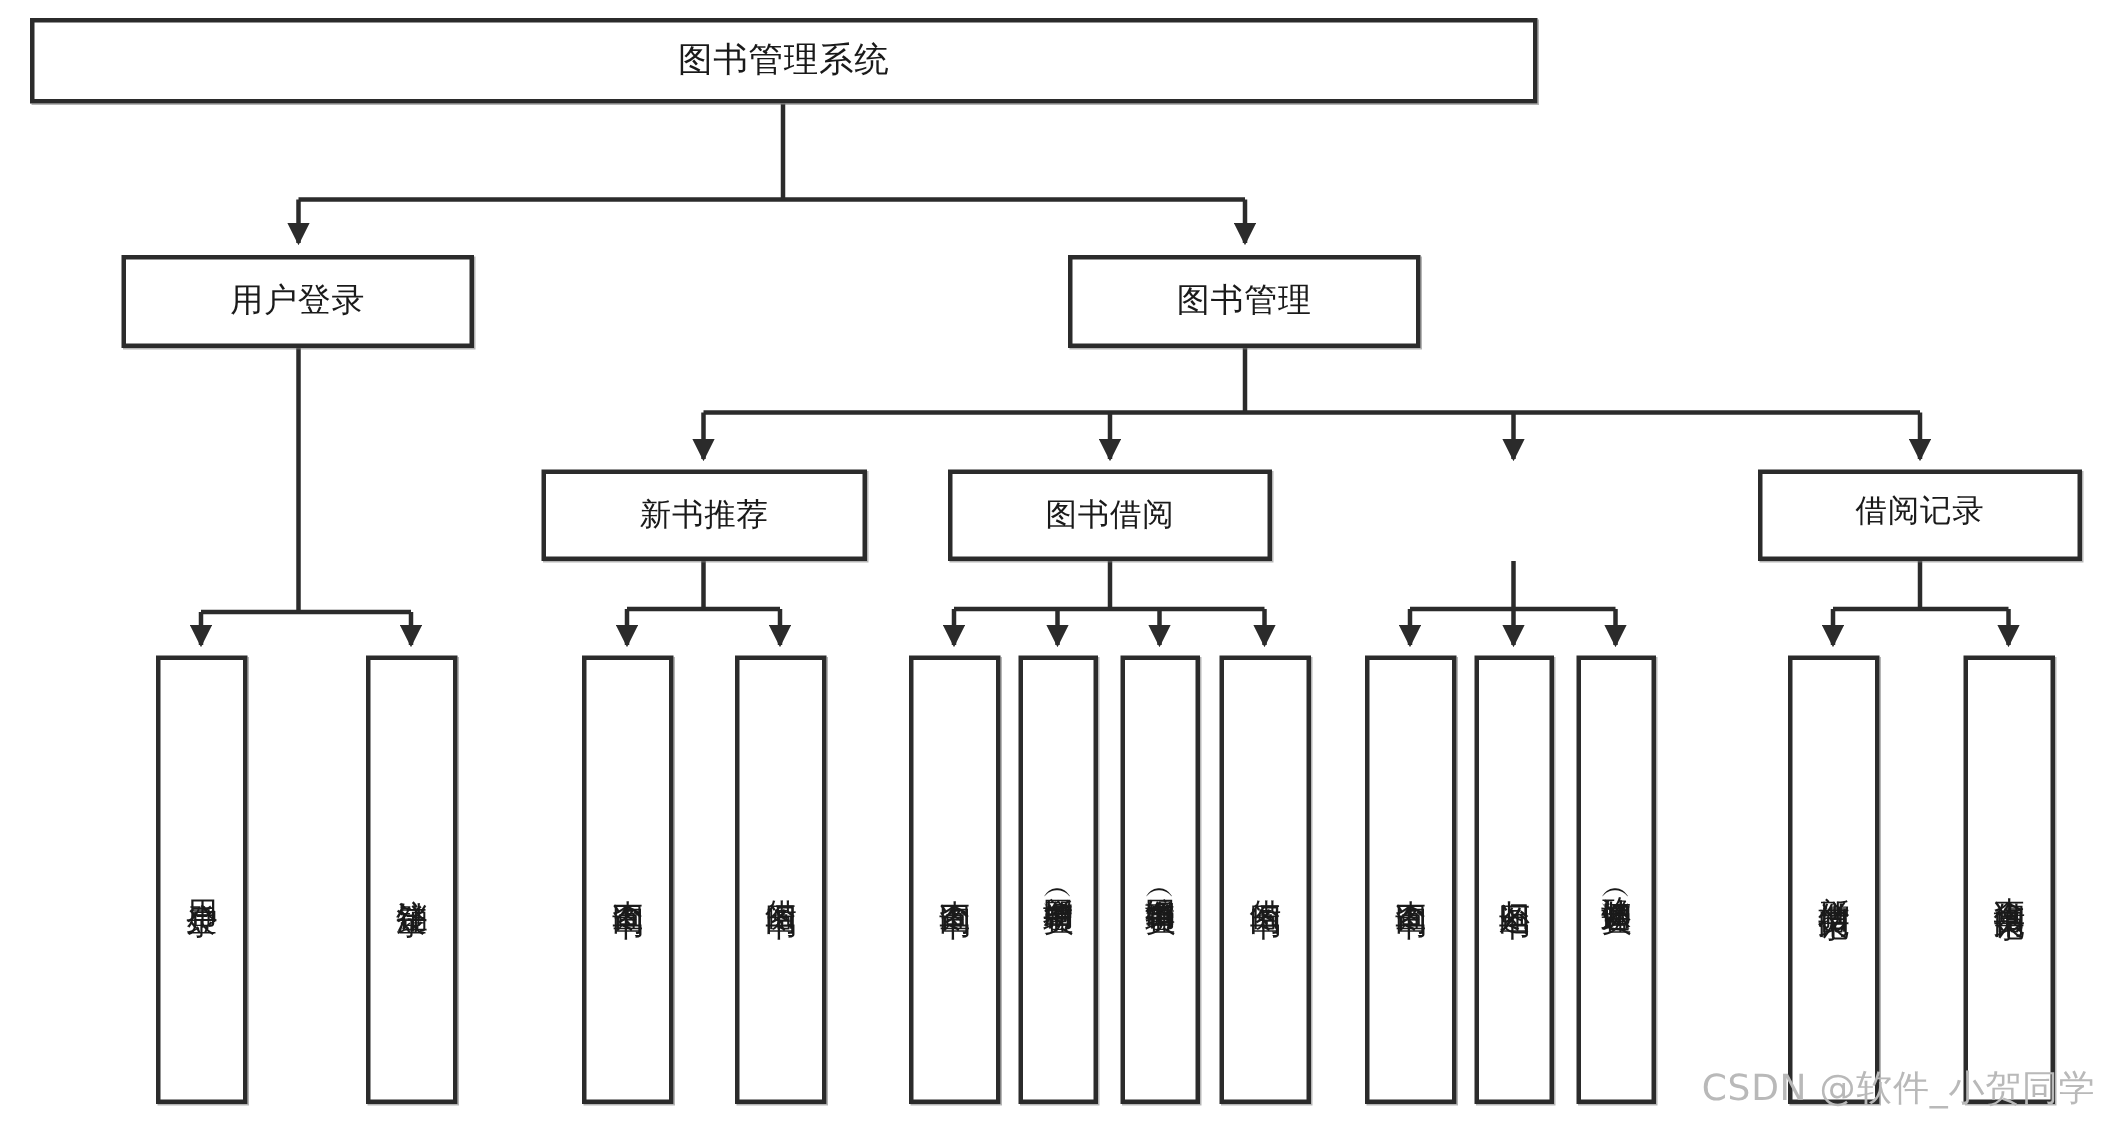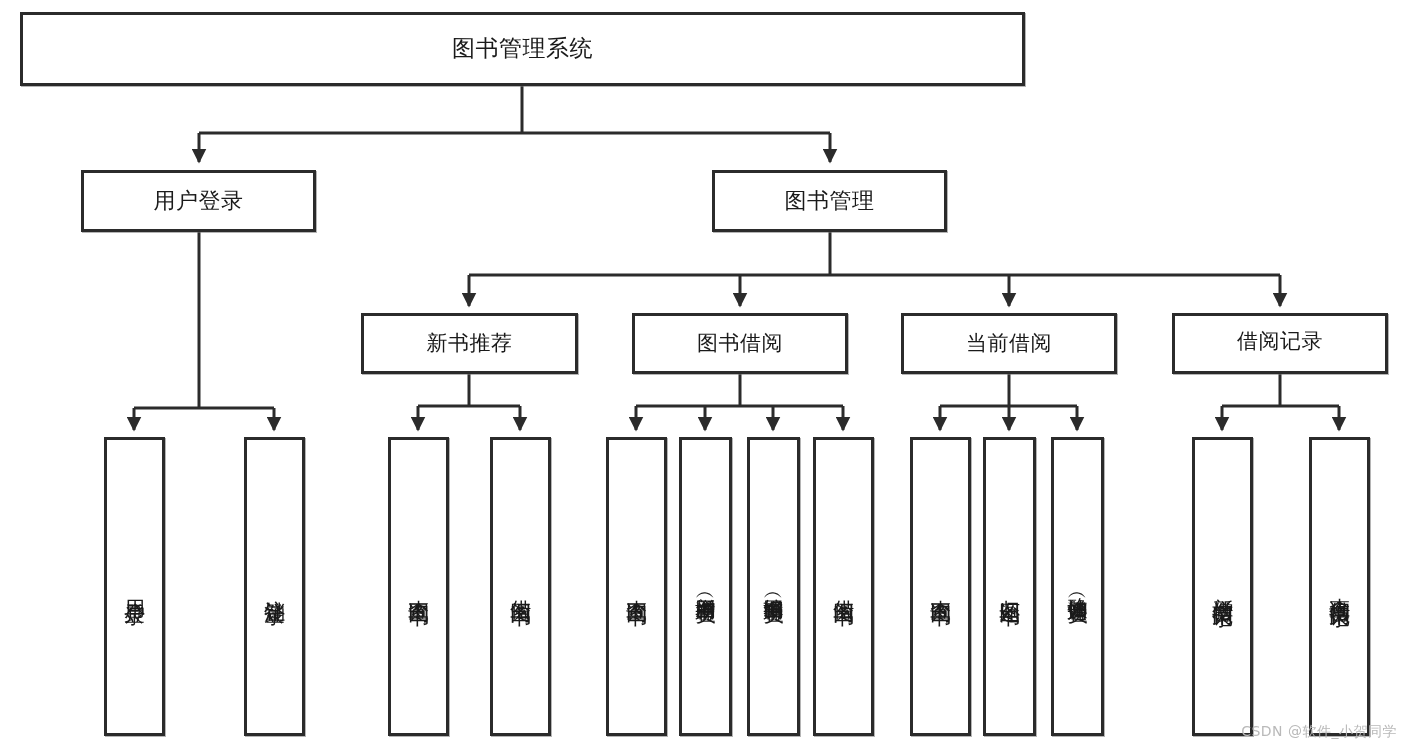--- a/index.html
+++ b/index.html
@@ -38,21 +38,21 @@
     display: block;
     text-align: center;
     line-height: 1.18;
     letter-spacing: 0.5px;
   }
   
   .node.root {
     left: 20px;
     top: 12px;
     width: 1005px;
-    height: 74px;
+    height: 57px;
     border-width: 3px;
   }
   .node.root .label { font-size: 23px; }
 
   
   .node.l2 {
     height: 62px;
     border-width: 3px;
   }
   .node.l2 .label { font-size: 22px; }
@@ -80,21 +80,21 @@
     letter-spacing: 2px;
     white-space: nowrap;
     text-align: center;
   }
   .node.leaf.narrow .label { font-size: 20px; letter-spacing: 1px; }
 
   .watermark {
     position: absolute;
     right: 8px;
     bottom: 6px;
-    font-size: 14px;
+    font-size: 24px;
     color: #b9b9b9;
     letter-spacing: 0.5px;
     white-space: nowrap;
     user-select: none;
   }
 </style>
 </head>
 <body>
 
 <div id="canvas">
@@ -159,23 +159,20 @@
   <div class="node l2" style="left:712px; top:170px; width:235px;justify-content:center;">
     <span class="label">图书管理</span>
   </div>
 
   <div class="node l3" style="left:632px; top:313px; width:216px;">
     <span class="label">图书借阅</span>
   </div>
   <div class="node l3" style="left:361px; top:313px; width:217px;">
     <span class="label">新书推荐</span>
   </div>
-  <div class="node l3" style="left:901px; top:313px; width:216px;">
-    <span class="label">当前借阅</span>
-  </div>
   <div class="node l3" style="left:1172px; top:313px; width:216px;font-family:Liberation Mono, monospace;">
     <span class="label">借阅记录</span>
   </div>
 
   <div class="node leaf" style="left:104px; width:61px;">
     <span class="label">用户登录</span>
   </div>
   <div class="node leaf" style="left:244px; width:61px;">
     <span class="label">注销登录</span>
   </div>

